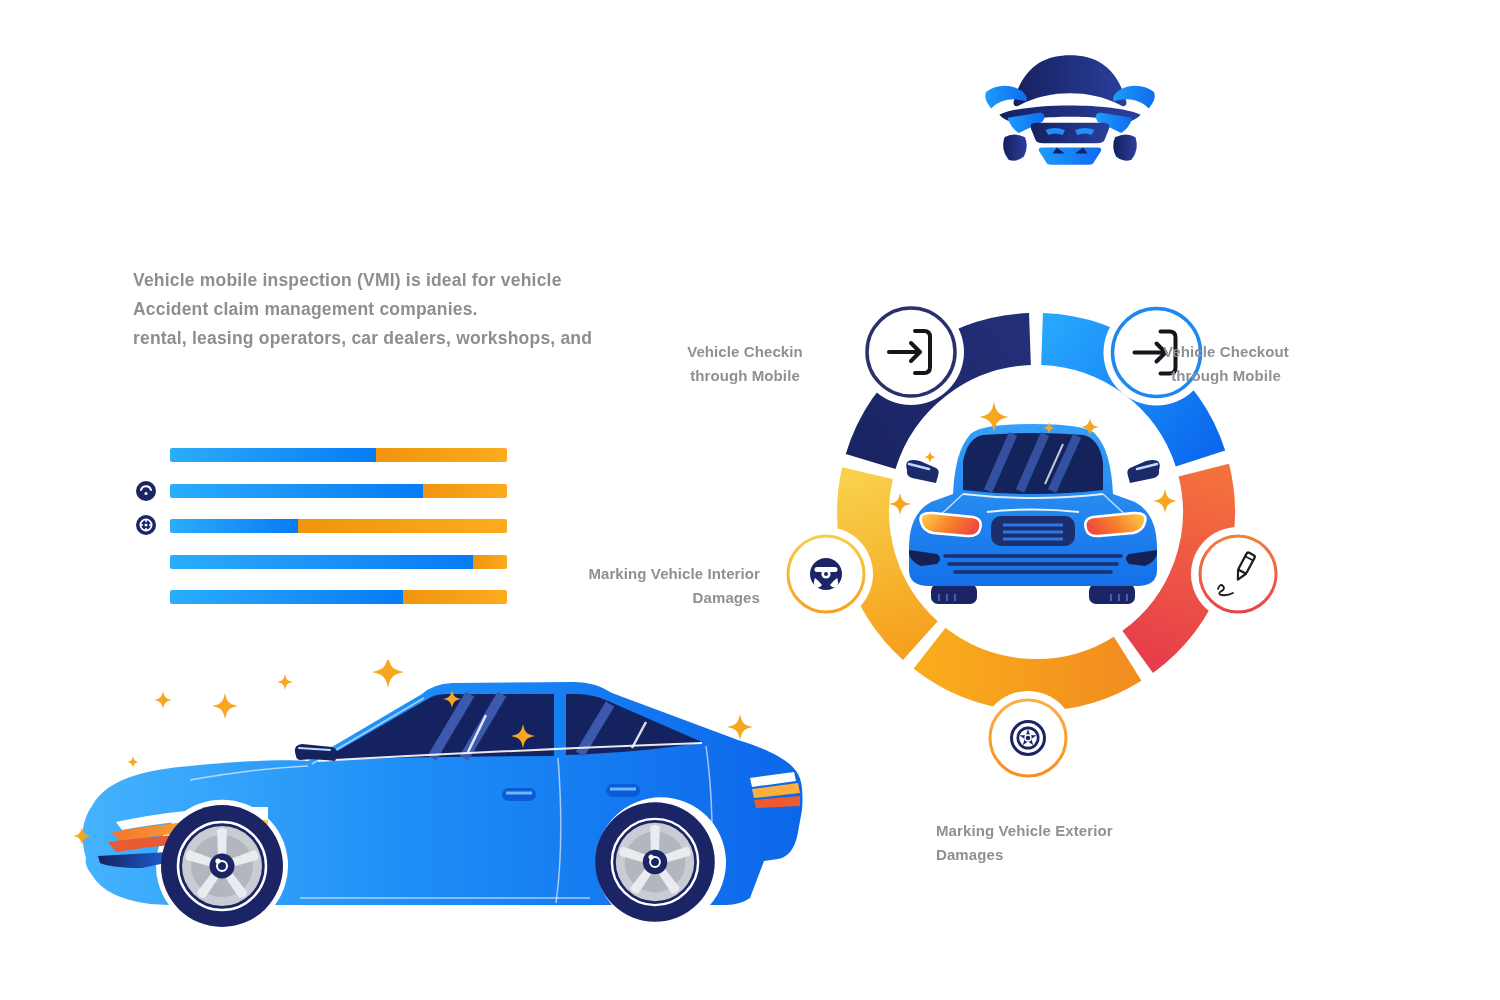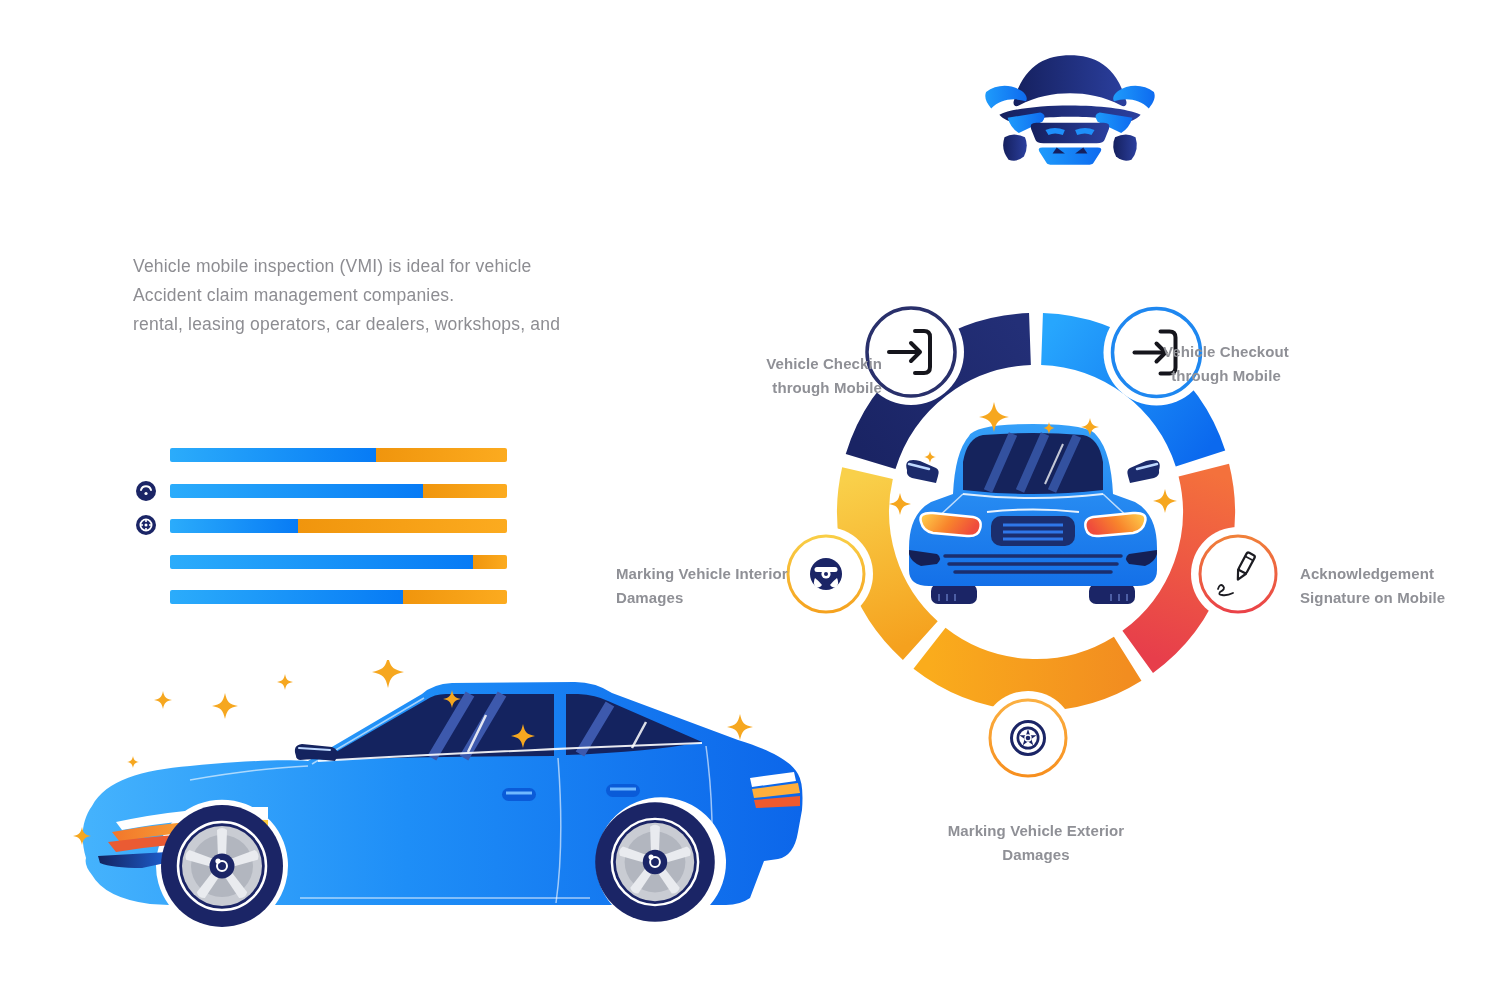--- a/index.html
+++ b/index.html
@@ -1,39 +1,39 @@
 <!DOCTYPE html>
 <html><head>
 <meta charset="utf-8">
 <style>
   html,body{margin:0;padding:0;background:#fff;}
   .canvas{position:relative;width:1500px;height:1000px;background:#ffffff;overflow:hidden;
           font-family:"Liberation Sans", sans-serif;}
   
-  .intro{position:absolute;left:133px;top:234px;color:#8d8d92;font-size:17.5px;
-         font-weight:normal;line-height:29px;letter-spacing:.2px;}
+  .intro{position:absolute;left:133px;top:248px;color:#8d8d92;font-size:17.5px;
+         font-weight:bold;line-height:29px;letter-spacing:.2px;}
   .intro span{display:block;}
   
   .bars{position:absolute;left:170px;top:448px;width:337px;}
   .bar-row{display:flex;height:14px;border-radius:2px;overflow:hidden;margin-bottom:21.5px;}
   .bar-row:last-child{margin-bottom:0;}
   .bar-blue{background:linear-gradient(90deg,#2bacfb,#077bf5);height:100%;}
   .bar-orange{background:linear-gradient(90deg,#f0950d,#fcab1f);height:100%;}
   .bar-icon{position:absolute;width:22px;height:22px;}
   .bar-icon.gauge{left:135px;top:480px;}
   .bar-icon.wheel{left:135px;top:514px;}
   
   .cycle-label{position:absolute;color:#8f9096;font-size:15px;font-weight:bold;
                line-height:24px;letter-spacing:.1px;}
   .cycle-label span{display:block;}
-  .lbl-checkin{left:682px;top:340px;width:200px;text-align:right;margin-top:12px;}
+  .lbl-checkin{left:645px;top:340px;width:200px;text-align:center;}
   .lbl-checkout{left:1156px;top:340px;width:140px;text-align:center;}
-  .lbl-interior{left:616px;top:562px;width:172px;}
+  .lbl-interior{left:588px;top:562px;width:172px;text-align:right;}
   .lbl-signature{left:1300px;top:562px;width:190px;text-align:left;}
-  .lbl-exterior{left:936px;top:819px;width:200px;text-align:center;}
+  .lbl-exterior{left:936px;top:819px;width:200px;text-align:left;}
   .abs{position:absolute;}
 </style>
 </head>
 <body>
 
 <div class="canvas">
 
   <svg class="abs" style="left:983px;top:50px" width="174" height="118" viewBox="0 0 170 115">
     <defs>
       <linearGradient id="lgNavy" x1="0" y1="0" x2="1" y2="0">
@@ -269,24 +269,20 @@
     </g>
   </svg>
 
   <div class="cycle-label lbl-checkin">
     <span>Vehicle Checkin</span>
     <span>through Mobile</span>
   </div>
   <div class="cycle-label lbl-checkout">
     <span>Vehicle Checkout</span>
     <span>through Mobile</span>
-  </div>
-  <div class="cycle-label lbl-signature">
-    <span>Acknowledgement</span>
-    <span>Signature on Mobile</span>
   </div>
   <div class="cycle-label lbl-exterior">
     <span>Marking Vehicle Exterior</span>
     <span>Damages</span>
   </div>
   <div class="cycle-label lbl-interior">
     <span>Marking Vehicle Interior</span>
     <span>Damages</span>
   </div>
 

